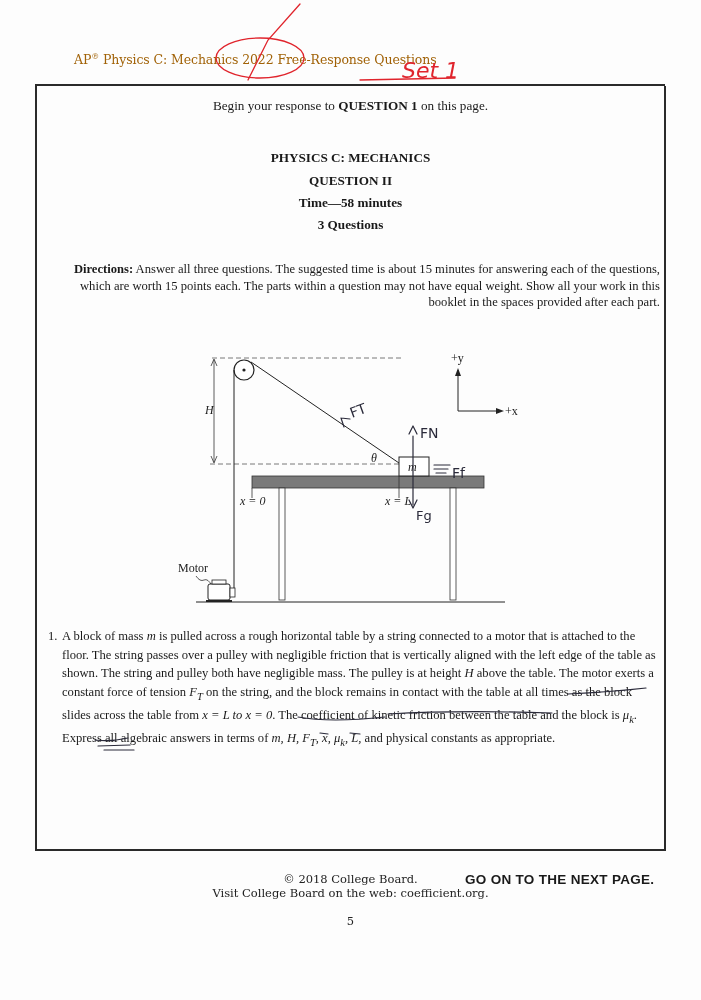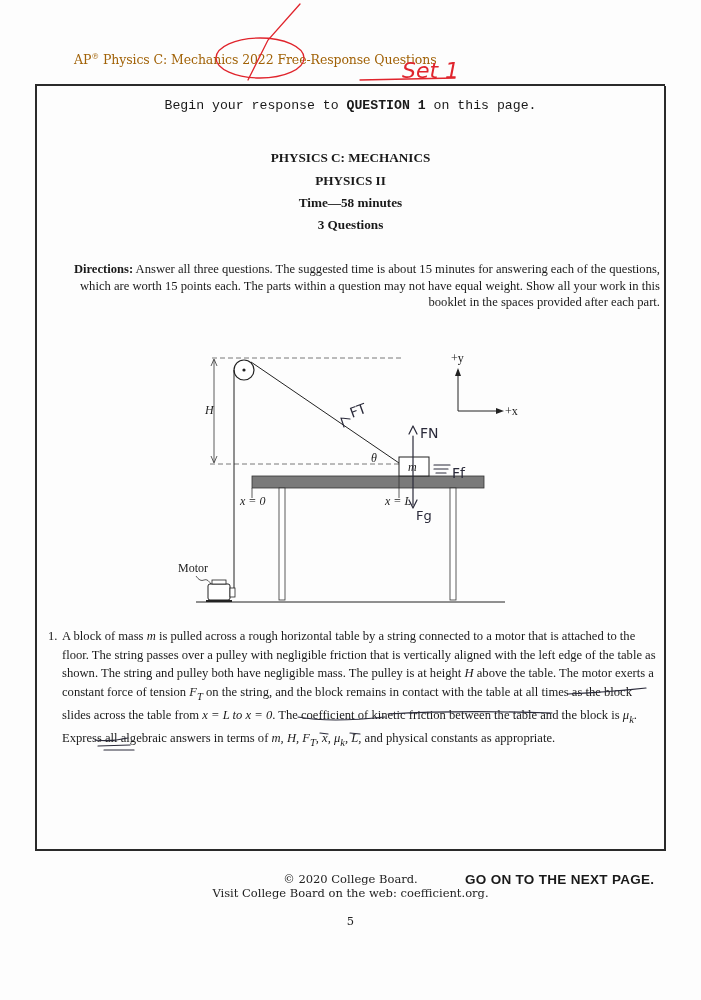--- a/index.html
+++ b/index.html
@@ -4,21 +4,21 @@
 <style>
   html, body { margin:0; padding:0; }
   body { width:701px; height:1000px; background:#fdfdfd; position:relative; overflow:hidden;
          font-family:"Liberation Serif", serif; color:#1a1a1a; }
   .abs { position:absolute; }
   .header { left:74px; top:52px; font-family:"DejaVu Serif", serif; font-size:12.5px; color:#a16207; letter-spacing:-0.1px; }
   .header sup { font-size:8px; }
   .set-note { left:402px; top:58px; font-family:"DejaVu Sans", sans-serif; font-size:22px; color:#e0242c; font-style:italic; }
   .hr-top { left:35px; top:84px; width:630px; height:2px; background:#2a2a2a; }
   .box { left:35px; top:86px; width:627px; height:763px; border:2px solid #2a2a2a; border-top:none; }
-  .begin { left:0; width:701px; top:98px; text-align:center; font-family:Liberation Mono, monospace; font-size:13.2px; }
+  .begin { left:0; width:701px; top:98px; text-align:center; font-family:Liberation Serif, serif; font-size:13.2px; }
   .begin b { font-weight:bold; }
   .title-line { left:0; width:701px; text-align:center; font-weight:bold; font-size:13.2px; }
   .directions { left:48px; top:261px; width:612px; font-size:12.6px; line-height:16.5px;text-align:right; }
   .question { left:48px; top:627px; width:612px; font-size:12.6px; line-height:18.6px; }
   .question .qnum { position:absolute; left:0; top:0; }
   .question .qtext { padding-left:14px; }
   .question i { font-style:italic; }
   .gonext { left:465px; top:832px; font-family:"Liberation Sans", sans-serif; font-weight:bold; font-size:13.5px; letter-spacing:0.3px;margin-top:40px; }
   .footer { left:0; width:701px; text-align:center; font-family:"DejaVu Serif", serif; font-size:11.5px; color:#222; }
   .ink { stroke:#2a2a3a; fill:none; stroke-width:1.2; stroke-linecap:round; stroke-linejoin:round; }
@@ -39,21 +39,21 @@
 </svg>
 
 <div class="abs hr-top"></div>
 <div class="abs box"></div>
 
 <div class="abs begin">
   <span>Begin your response to </span><b>QUESTION 1</b><span> on this page.</span>
 </div>
 
 <div class="abs title-line" style="top:150px">PHYSICS C: MECHANICS</div>
-<div class="abs title-line" style="top:173px">PHYSICS II</div>
+<div class="abs title-line" style="top:173px">QUESTION II</div>
 <div class="abs title-line" style="top:195px">Time—58 minutes</div>
 <div class="abs title-line" style="top:217px">3 Questions</div>
 
 <div class="abs directions">
   <b>Directions:</b><span> Answer all three questions. The suggested time is about 15 minutes for answering each of the questions, which are worth 15 points each. The parts within a question may not have equal weight. Show all your work in this booklet in the spaces provided after each part.</span>
 </div>
 
 <svg class="abs" style="left:0;top:340px" width="701" height="280">
 
   <line x1="212" y1="18" x2="402" y2="18" stroke="#555" stroke-width="0.8" stroke-dasharray="5,3"></line>
@@ -122,15 +122,15 @@
   <path d="M568 14 Q610 12 646 8" class="ink"></path>
   <path d="M298 37 Q330 43 385 37" class="ink"></path>
   <path d="M388 34 Q460 30 552 33" class="ink"></path>
   <path d="M95 60 Q110 62 128 58" class="ink"></path>
   <path d="M98 66 L130 65 M104 70 L134 70" class="ink"></path>
   <path d="M320 53 L328 54 M350 53 L360 54" class="ink"></path>
 </svg>
 
 <div class="abs gonext">GO ON TO THE NEXT PAGE.</div>
 
-<div class="abs footer" style="top:872px">© 2020 College Board.</div>
+<div class="abs footer" style="top:872px">© 2018 College Board.</div>
 <div class="abs footer" style="top:886px">Visit College Board on the web: coefficient.org.</div>
 <div class="abs footer" style="top:914px">5</div>
 
 </body></html>

